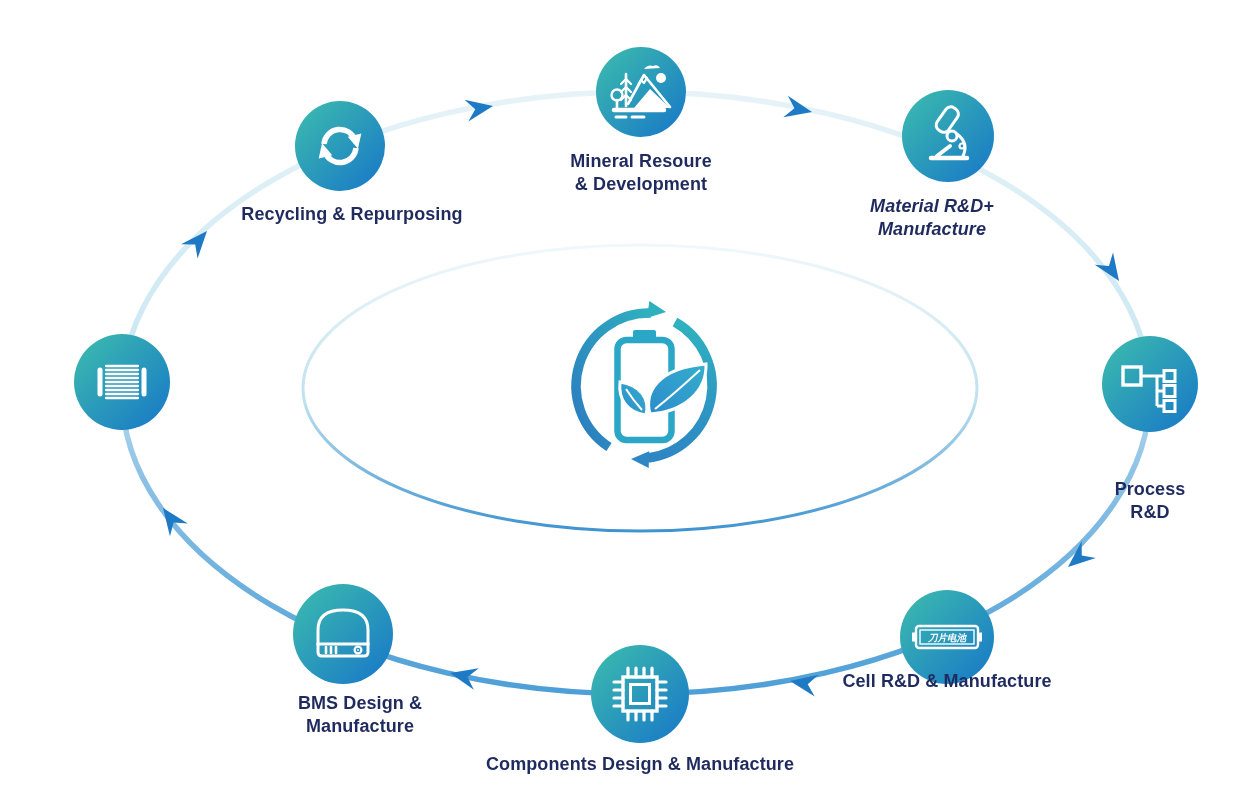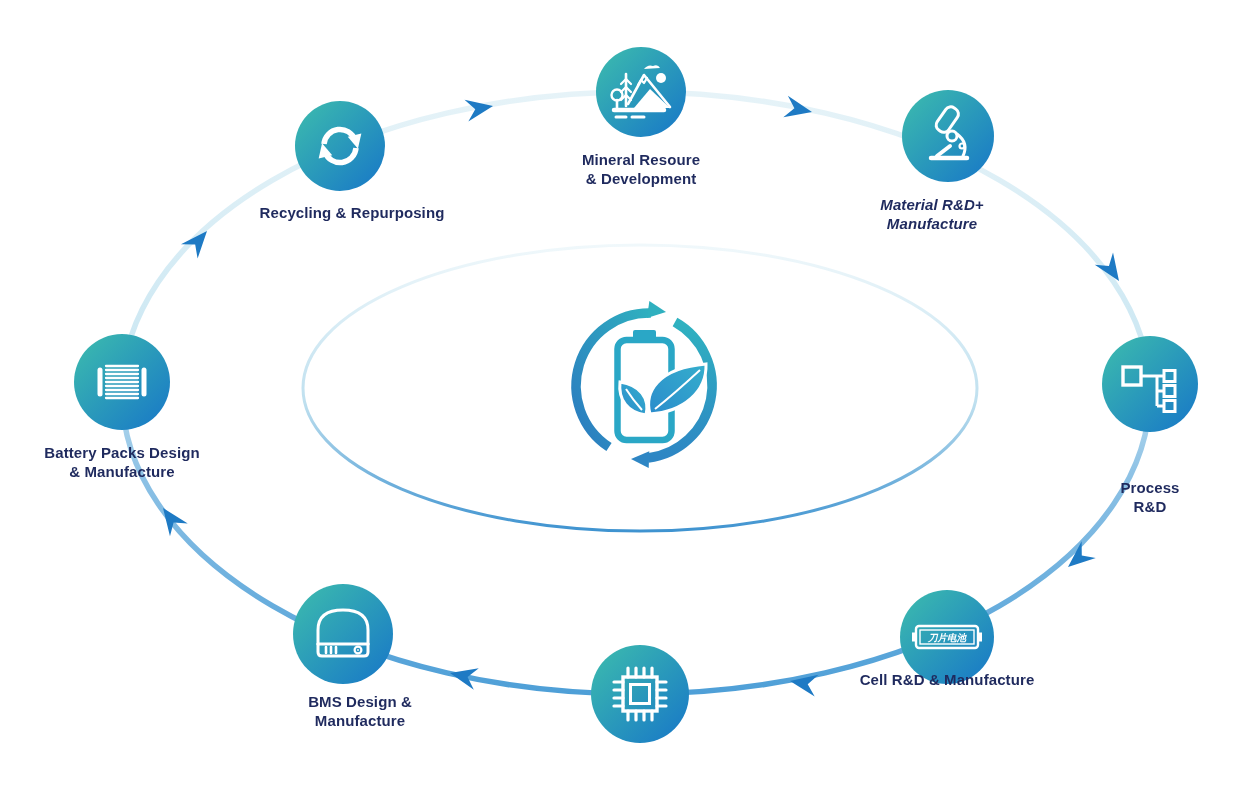--- a/index.html
+++ b/index.html
@@ -10,21 +10,21 @@
     overflow:hidden;
     font-family:"Liberation Sans", sans-serif;
   }
   .stage svg{position:absolute;left:0;top:0;}
   .node-label{
     position:absolute;
     transform:translateX(-50%);
     text-align:center;
     white-space:pre-line;
     color:#1f2a5e;
-    font-size:15px;
+    font-size:18px;
     font-weight:600;
     line-height:1.28;
     letter-spacing:.1px;
   }
 </style>
 </head>
 <body>
 
 <div class="stage">
 
@@ -182,19 +182,18 @@
     <path d="M 642,410 Q 633,400 626,389" stroke="#fff" stroke-width="2" fill="none"></path>
   </g>
 </svg>
 
 <div class="node-label" style="left:641px; top:150px;">Mineral Resoure
 &amp; Development</div>
 <div class="node-label" style="left:932px; top:195px;font-style:italic;">Material R&amp;D+
 Manufacture</div>
 <div class="node-label" style="left:1150px; top:438px;margin-top:40px;">Process R&amp;D</div>
 <div class="node-label" style="left:947px; top:670px;">Cell R&amp;D &amp; Manufacture</div>
+<div class="node-label" style="left:640px; top:753px;">Components Design &amp; Manufacture</div>
 <div class="node-label" style="left:360px; top:692px;">BMS Design &amp;
 Manufacture</div>
-<div class="node-label" style="left:122px; top:443px;">Battery Packs Design
-&amp; Manufacture</div>
 <div class="node-label" style="left:352px; top:203px;">Recycling &amp; Repurposing</div>
 
 </div>
 
 </body></html>

